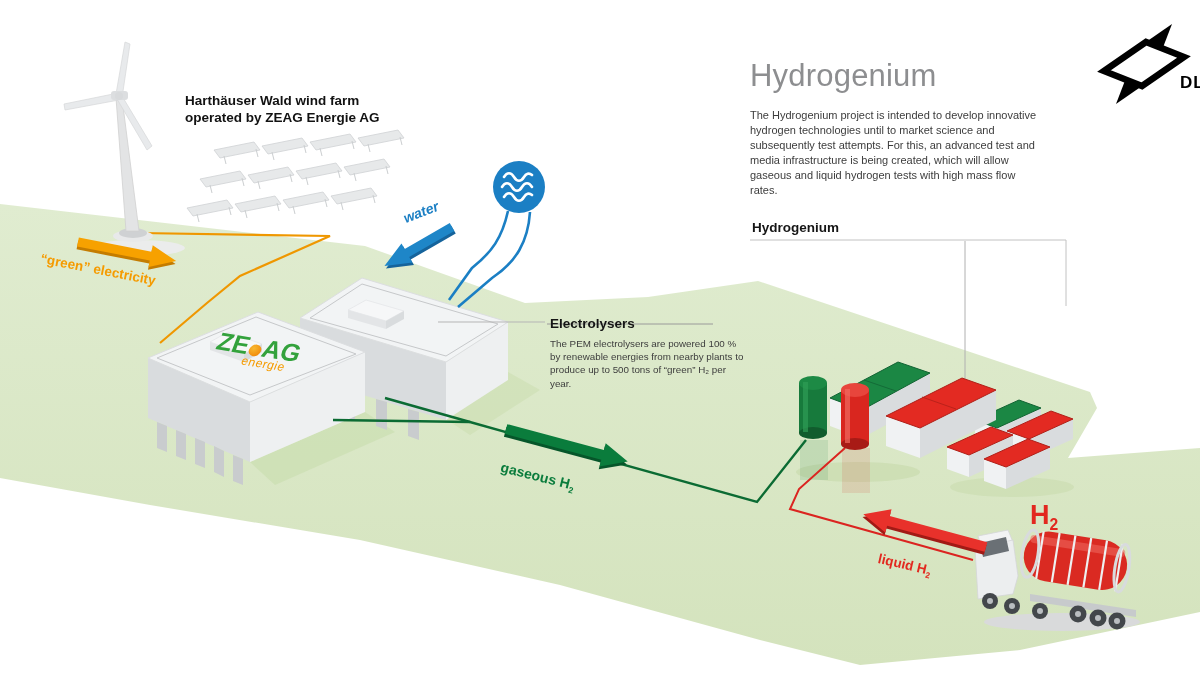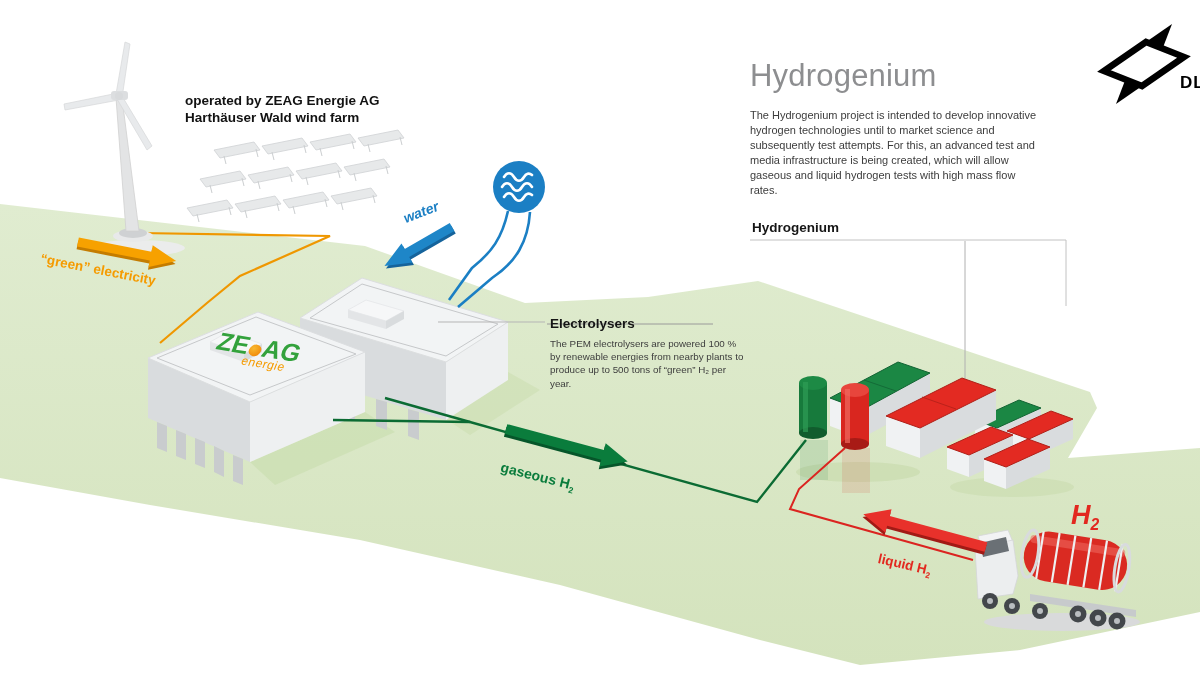--- a/index.html
+++ b/index.html
@@ -235,22 +235,22 @@
   </g>
 
   <g>
     <path d="M1104,71 L1146,42 L1184,57 L1142,86 Z" fill="none" stroke="#000" stroke-width="6.5"></path>
     <path d="M1146,42 L1172,24 L1162,50 Z" fill="#000"></path>
     <path d="M1142,86 L1116,104 L1126,78 Z" fill="#000"></path>
   </g>
 </svg>
 
   <div class="label windfarm" style="left:185px;top:92px;">
+    <div>Harthäuser Wald wind farm</div>
     <div>operated by ZEAG Energie AG</div>
-    <div>Harthäuser Wald wind farm</div>
   </div>
 
   <div class="label h-title" style="left:750px;top:58px;">Hydrogenium</div>
 
   <div class="label intro" style="left:750px;top:108px;">The Hydrogenium project is intended to develop innovative hydrogen technologies until to market science and subsequently test attempts. For this, an advanced test and media infrastructure is being created, which will allow gaseous and liquid hydrogen tests with high mass flow rates.</div>
 
   <div class="label" style="left:752px;top:220px;width:230px;">
     <div class="sec-head">Hydrogenium</div>
   </div>
 
@@ -260,21 +260,21 @@
   </div>
 
   <div class="label flow flow-orange" style="left:42px;top:251px;">“green” electricity</div>
 
   <div class="label flow flow-blue" style="left:401px;top:211px;">water</div>
 
   <div class="label flow flow-green" style="left:503px;top:459px;"><span>gaseous H</span><sub>2</sub></div>
 
   <div class="label flow flow-red" style="left:880px;top:551px;"><span>liquid H</span><sub>2</sub></div>
 
-  <div class="label truck-h2" style="left:1071px;top:500px;font-style:italic;"><span>H</span><sub>2</sub></div>
+  <div class="label truck-h2" style="left:1030px;top:500px;"><span>H</span><sub>2</sub></div>
 
   <div class="label zeag" style="left:222px;top:330px;">
     <div class="zeag-row">
       <span class="zeag-zeag">ZE</span>
       <span class="zeag-sun"></span>
       <span class="zeag-zeag">AG</span>
     </div>
     <div class="zeag-energie">energie</div>
   </div>
 

